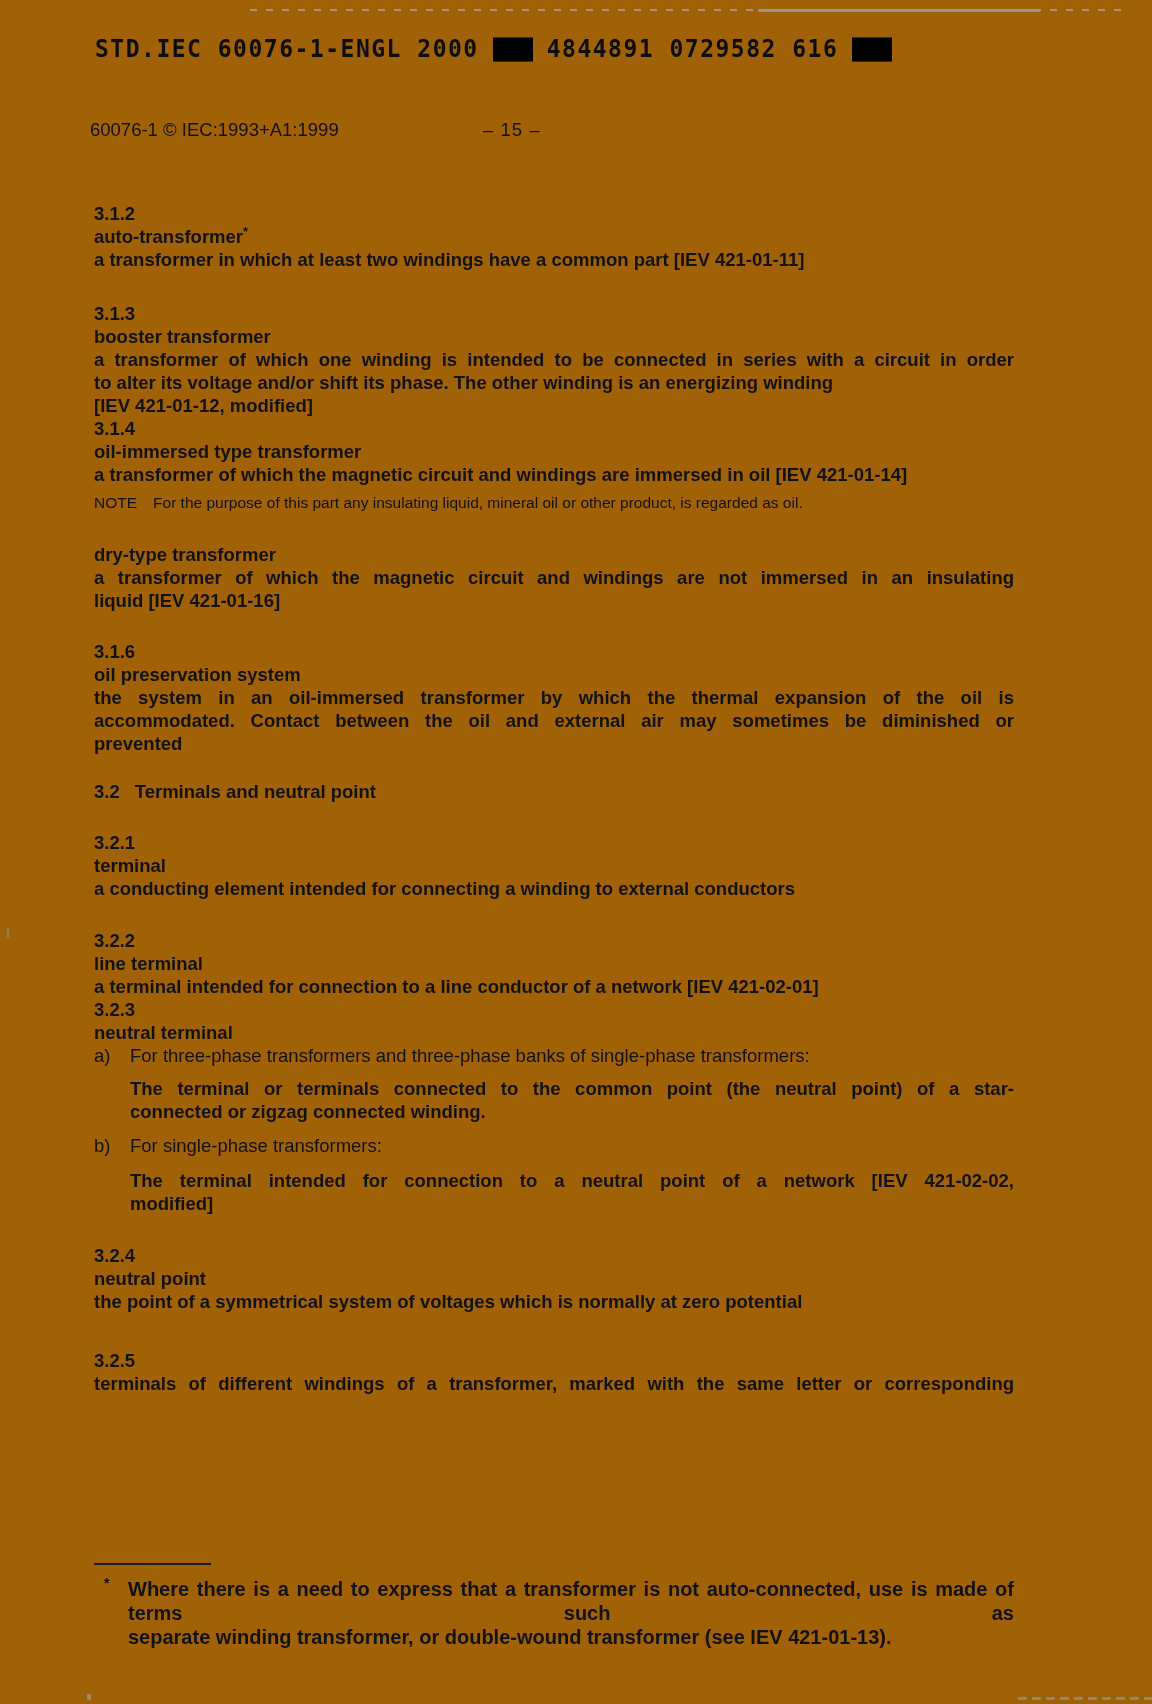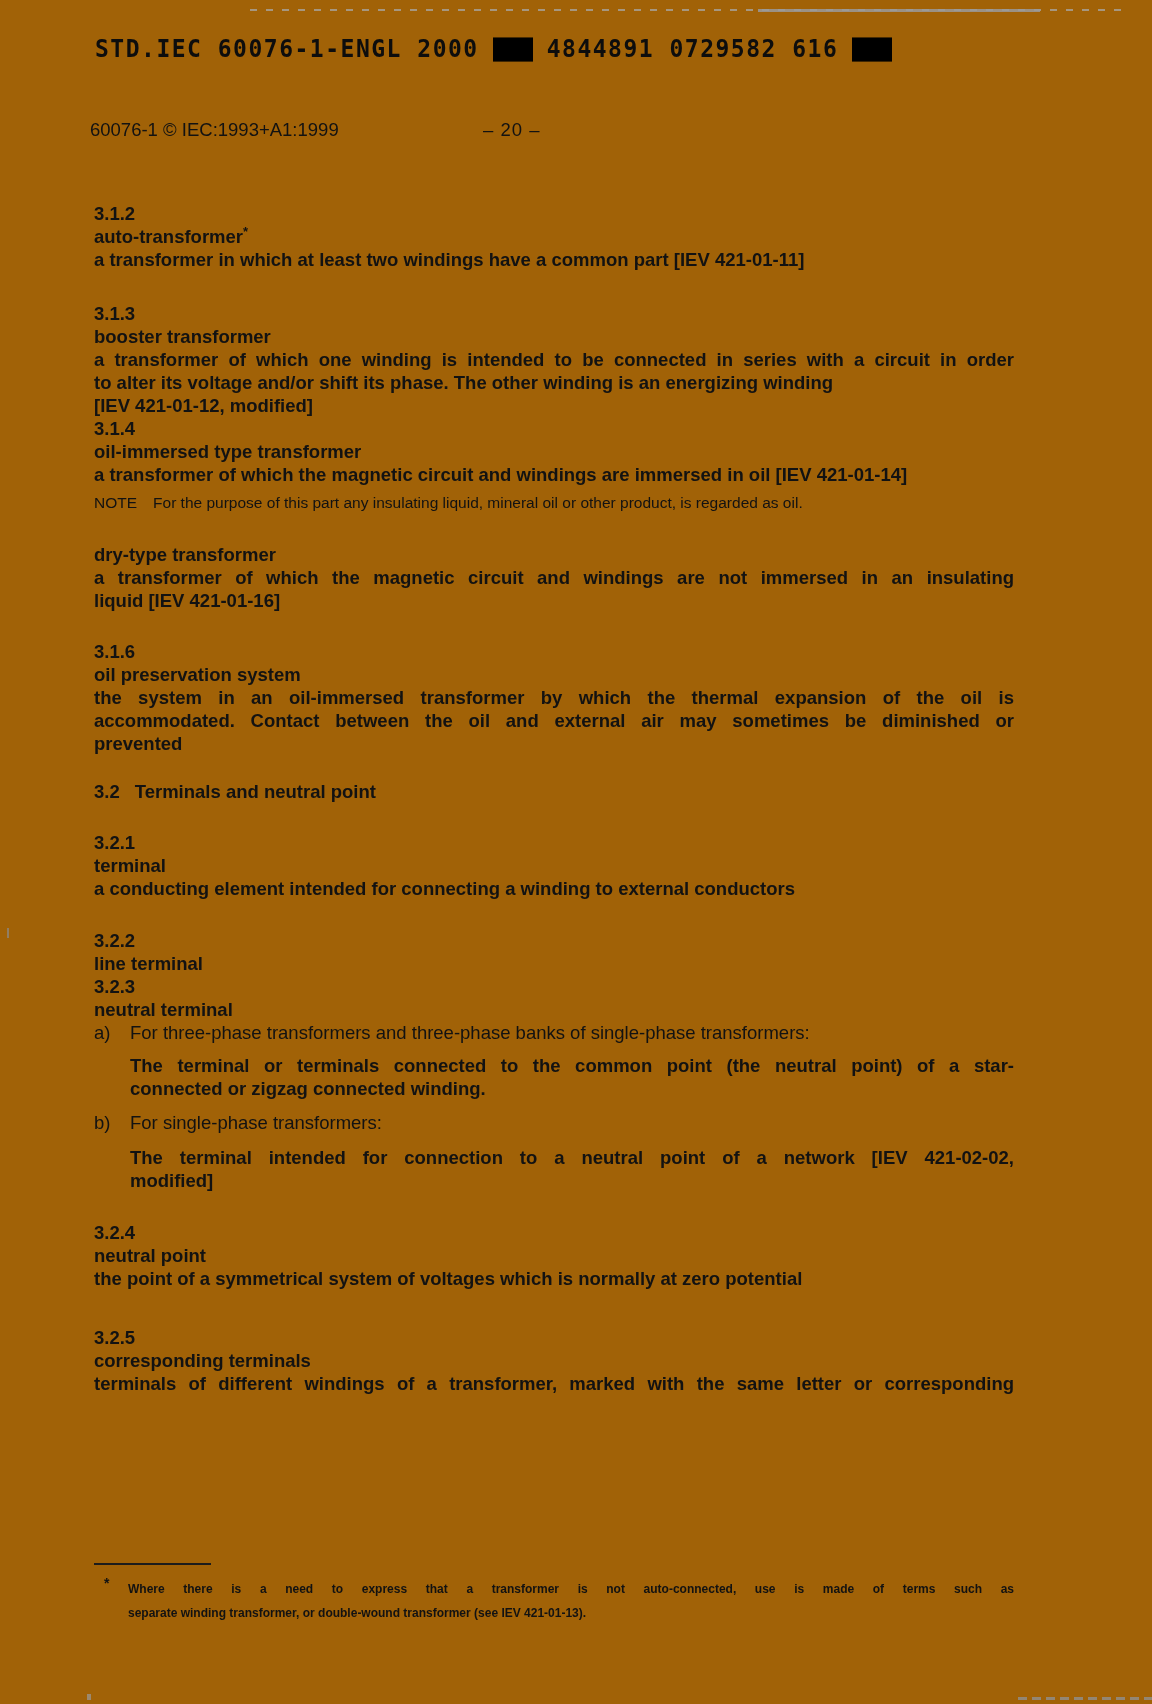--- a/index.html
+++ b/index.html
@@ -73,21 +73,21 @@
   .m36  { margin-top:36px; }
   .m10  { margin-top:10px; }
   .m11  { margin-top:11px; }
   .m12  { margin-top:12px; }
 
   
   .footnote { position:absolute; left:94px; top:1563px; width:920px; }
   .fn-rule { width:117px; height:2px; background:#1c1c1c; margin-bottom:12px; }
   .fn-row { position:relative; }
   .fn-marker { position:absolute; left:10px; top:-2px; font-size:14px; font-weight:bold; }
-  .fn-text { margin-left:34px; font-size:12px; line-height:24px; }
+  .fn-text { margin-left:34px; font-size:20px; line-height:24px; }
   .fn-text .line.full { text-align:justify; text-align-last:justify; }
 </style>
 </head>
 <body>
 
 <div class="page">
 
   <div class="scan-dash-top"></div>
   <div class="scan-dash-top-heavy"></div>
   <div class="scan-dash-bottom"></div>
@@ -96,21 +96,21 @@
 
   <div class="codeline">
     <span>STD.IEC 60076-1-ENGL 2000</span>
     <span class="codeblock"></span>
     <span>4844891 0729582 616</span>
     <span class="codeblock"></span>
   </div>
 
   <div class="pagehead">
     <span>60076-1 © IEC:1993+A1:1999</span>
-    <span class="pagenum">– 20 –</span>
+    <span class="pagenum">– 15 –</span>
   </div>
 
   <div class="content">
 
     <div class="section">
       <div class="sec-num">3.1.2</div>
       <div class="sec-title"><span>auto-transformer</span><span class="sup-star">*</span></div>
       <div class="line">a transformer in which at least two windings have a common part [IEV 421-01-11]</div>
     </div>
 
@@ -149,20 +149,21 @@
 
     <div class="section m28">
       <div class="sec-num">3.2.1</div>
       <div class="sec-title">terminal</div>
       <div class="line">a conducting element intended for connecting a winding to external conductors</div>
     </div>
 
     <div class="section m29">
       <div class="sec-num">3.2.2</div>
       <div class="sec-title">line terminal</div>
+      <div class="line">a terminal intended for connection to a line conductor of a network [IEV 421-02-01]</div>
     </div>
 
     <div class="section m33">
       <div class="sec-num">3.2.3</div>
       <div class="sec-title">neutral terminal</div>
 
       <div class="list-item">
         <span class="li-label">a)</span>
         <span class="li-text">For three-phase transformers and three-phase banks of single-phase transformers:</span>
       </div>
@@ -182,21 +183,20 @@
     </div>
 
     <div class="section m29">
       <div class="sec-num">3.2.4</div>
       <div class="sec-title">neutral point</div>
       <div class="line">the point of a symmetrical system of voltages which is normally at zero potential</div>
     </div>
 
     <div class="section m36">
       <div class="sec-num">3.2.5</div>
-      <div class="sec-title">corresponding terminals</div>
       <div class="line full">terminals of different windings of a transformer, marked with the same letter or corresponding</div>
     </div>
 
   </div>
 
   <div class="footnote">
     <div class="fn-rule"></div>
     <div class="fn-row">
       <span class="fn-marker">*</span>
       <div class="fn-text">

